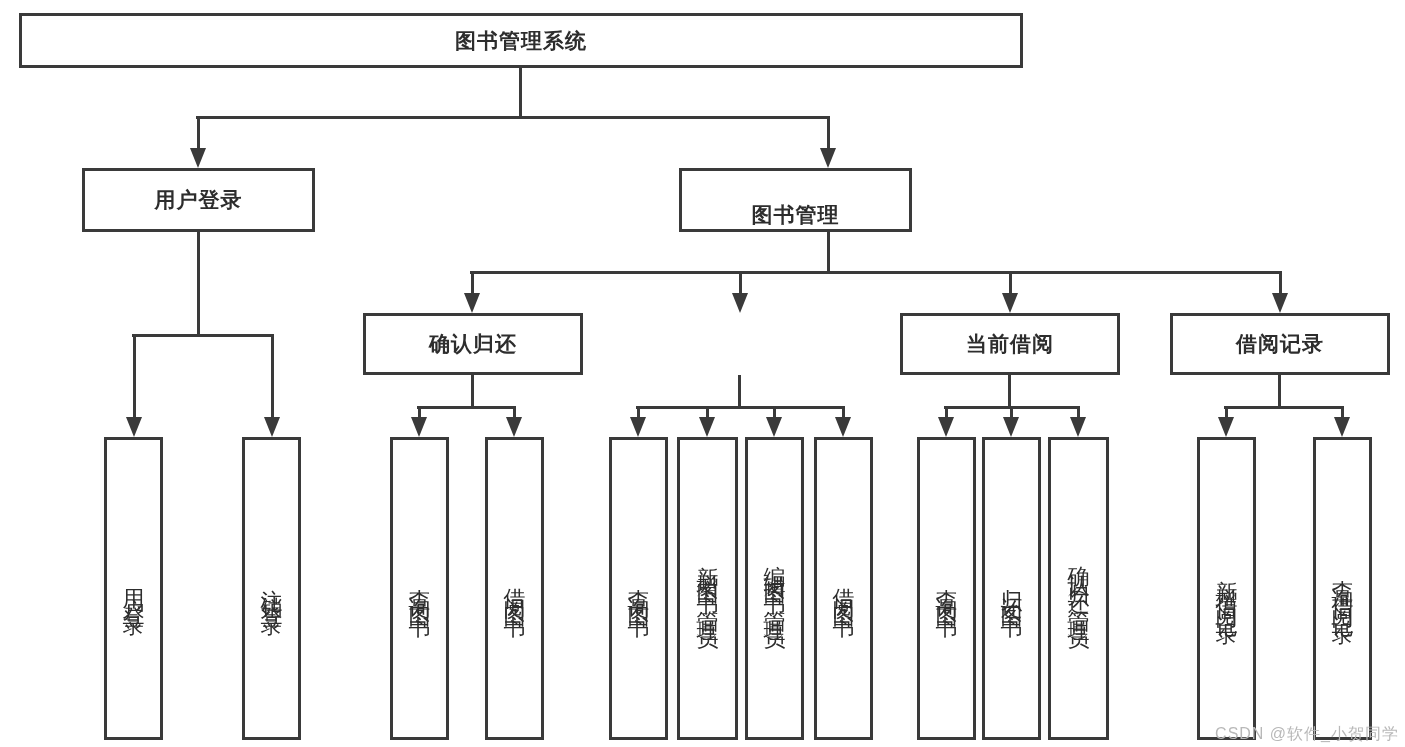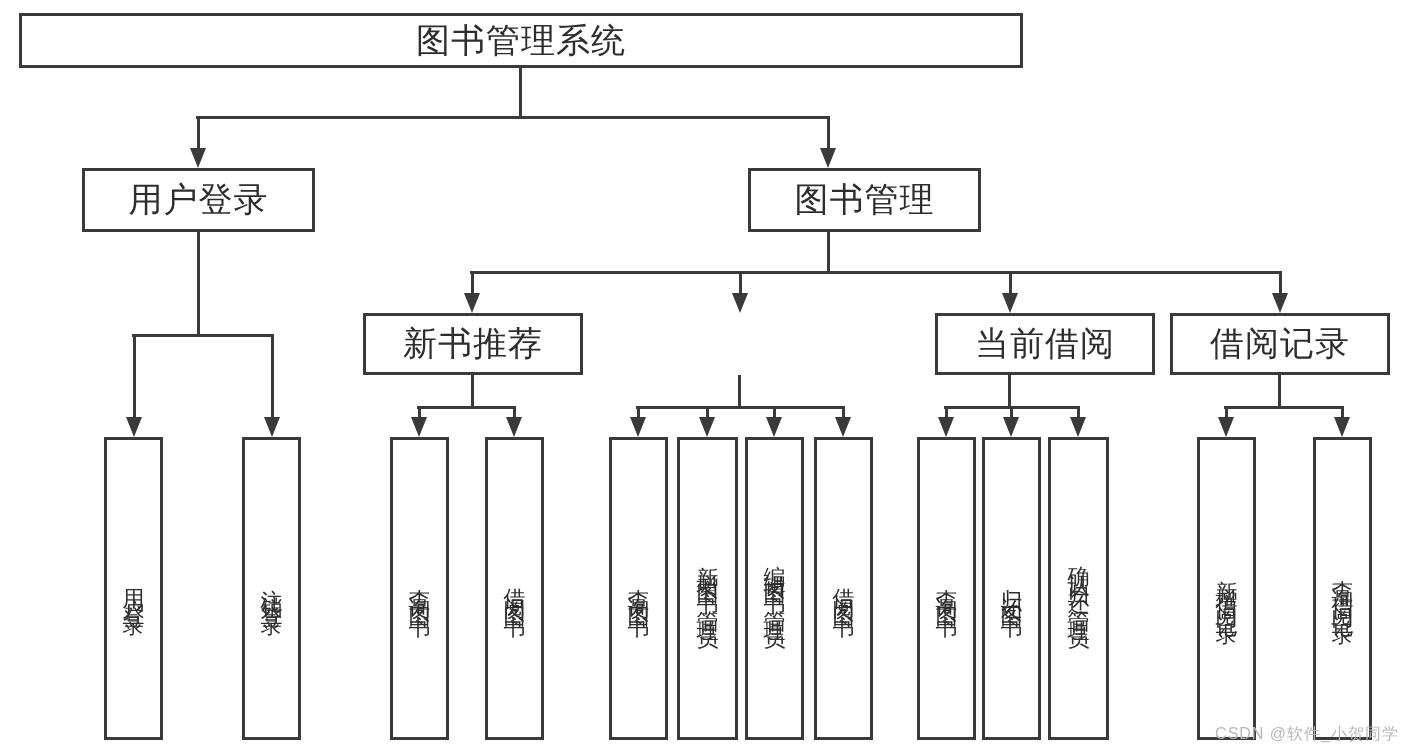--- a/index.html
+++ b/index.html
@@ -7,21 +7,21 @@
     position:relative; width:1405px; height:747px; background:#ffffff;
     font-family:"Liberation Sans","DejaVu Sans",sans-serif;
     color:#2d2d2d; overflow:hidden;
   }
   
   .hbox {
     position:absolute; box-sizing:border-box; background:#ffffff;
     border:3px solid #3a3a3a; display:flex; align-items:center; justify-content:center;
     z-index:2;
   }
-  .hbox .label { font-size:34px; letter-spacing:1px; white-space:nowrap; }
+  .hbox .label { font-size:21px; letter-spacing:1px; white-space:nowrap;font-weight:bold; }
   .vbox {
     position:absolute; box-sizing:border-box; background:#ffffff;
     border:3px solid #3a3a3a; display:flex; align-items:center; justify-content:center;
     top:437px; width:59px; height:303px; z-index:2;
   }
   .vbox .label {
     writing-mode:vertical-rl; text-orientation:mixed;
     font-size:22px; letter-spacing:9px; line-height:1; white-space:nowrap;
   }
   
@@ -144,28 +144,28 @@
       <div class="head"></div>
     </div>
 
   <div class="hbox" style="left:19px;top:13px;width:1004px;height:55px;">
     <span class="label">图书管理系统</span>
   </div>
 
   <div class="hbox" style="left:82px;top:168px;width:233px;height:64px;">
     <span class="label">用户登录</span>
   </div>
-  <div class="hbox" style="left:748px;top:168px;width:233px;height:64px;">
+  <div class="hbox" style="left:679px;top:168px;width:233px;height:64px;align-items:flex-end;">
     <span class="label">图书管理</span>
   </div>
 
   <div class="hbox" style="left:363px;top:313px;width:220px;height:62px;">
-    <span class="label">新书推荐</span>
-  </div>
-  <div class="hbox" style="left:900px;top:313px;width:220px;height:62px;margin-left:35px;">
+    <span class="label">确认归还</span>
+  </div>
+  <div class="hbox" style="left:900px;top:313px;width:220px;height:62px;">
     <span class="label">当前借阅</span>
   </div>
   <div class="hbox" style="left:1170px;top:313px;width:220px;height:62px;">
     <span class="label">借阅记录</span>
   </div>
 
   <div class="vbox" style="left:104px;">
     <span class="label">用户登录</span>
   </div>
   <div class="vbox" style="left:242px;">

